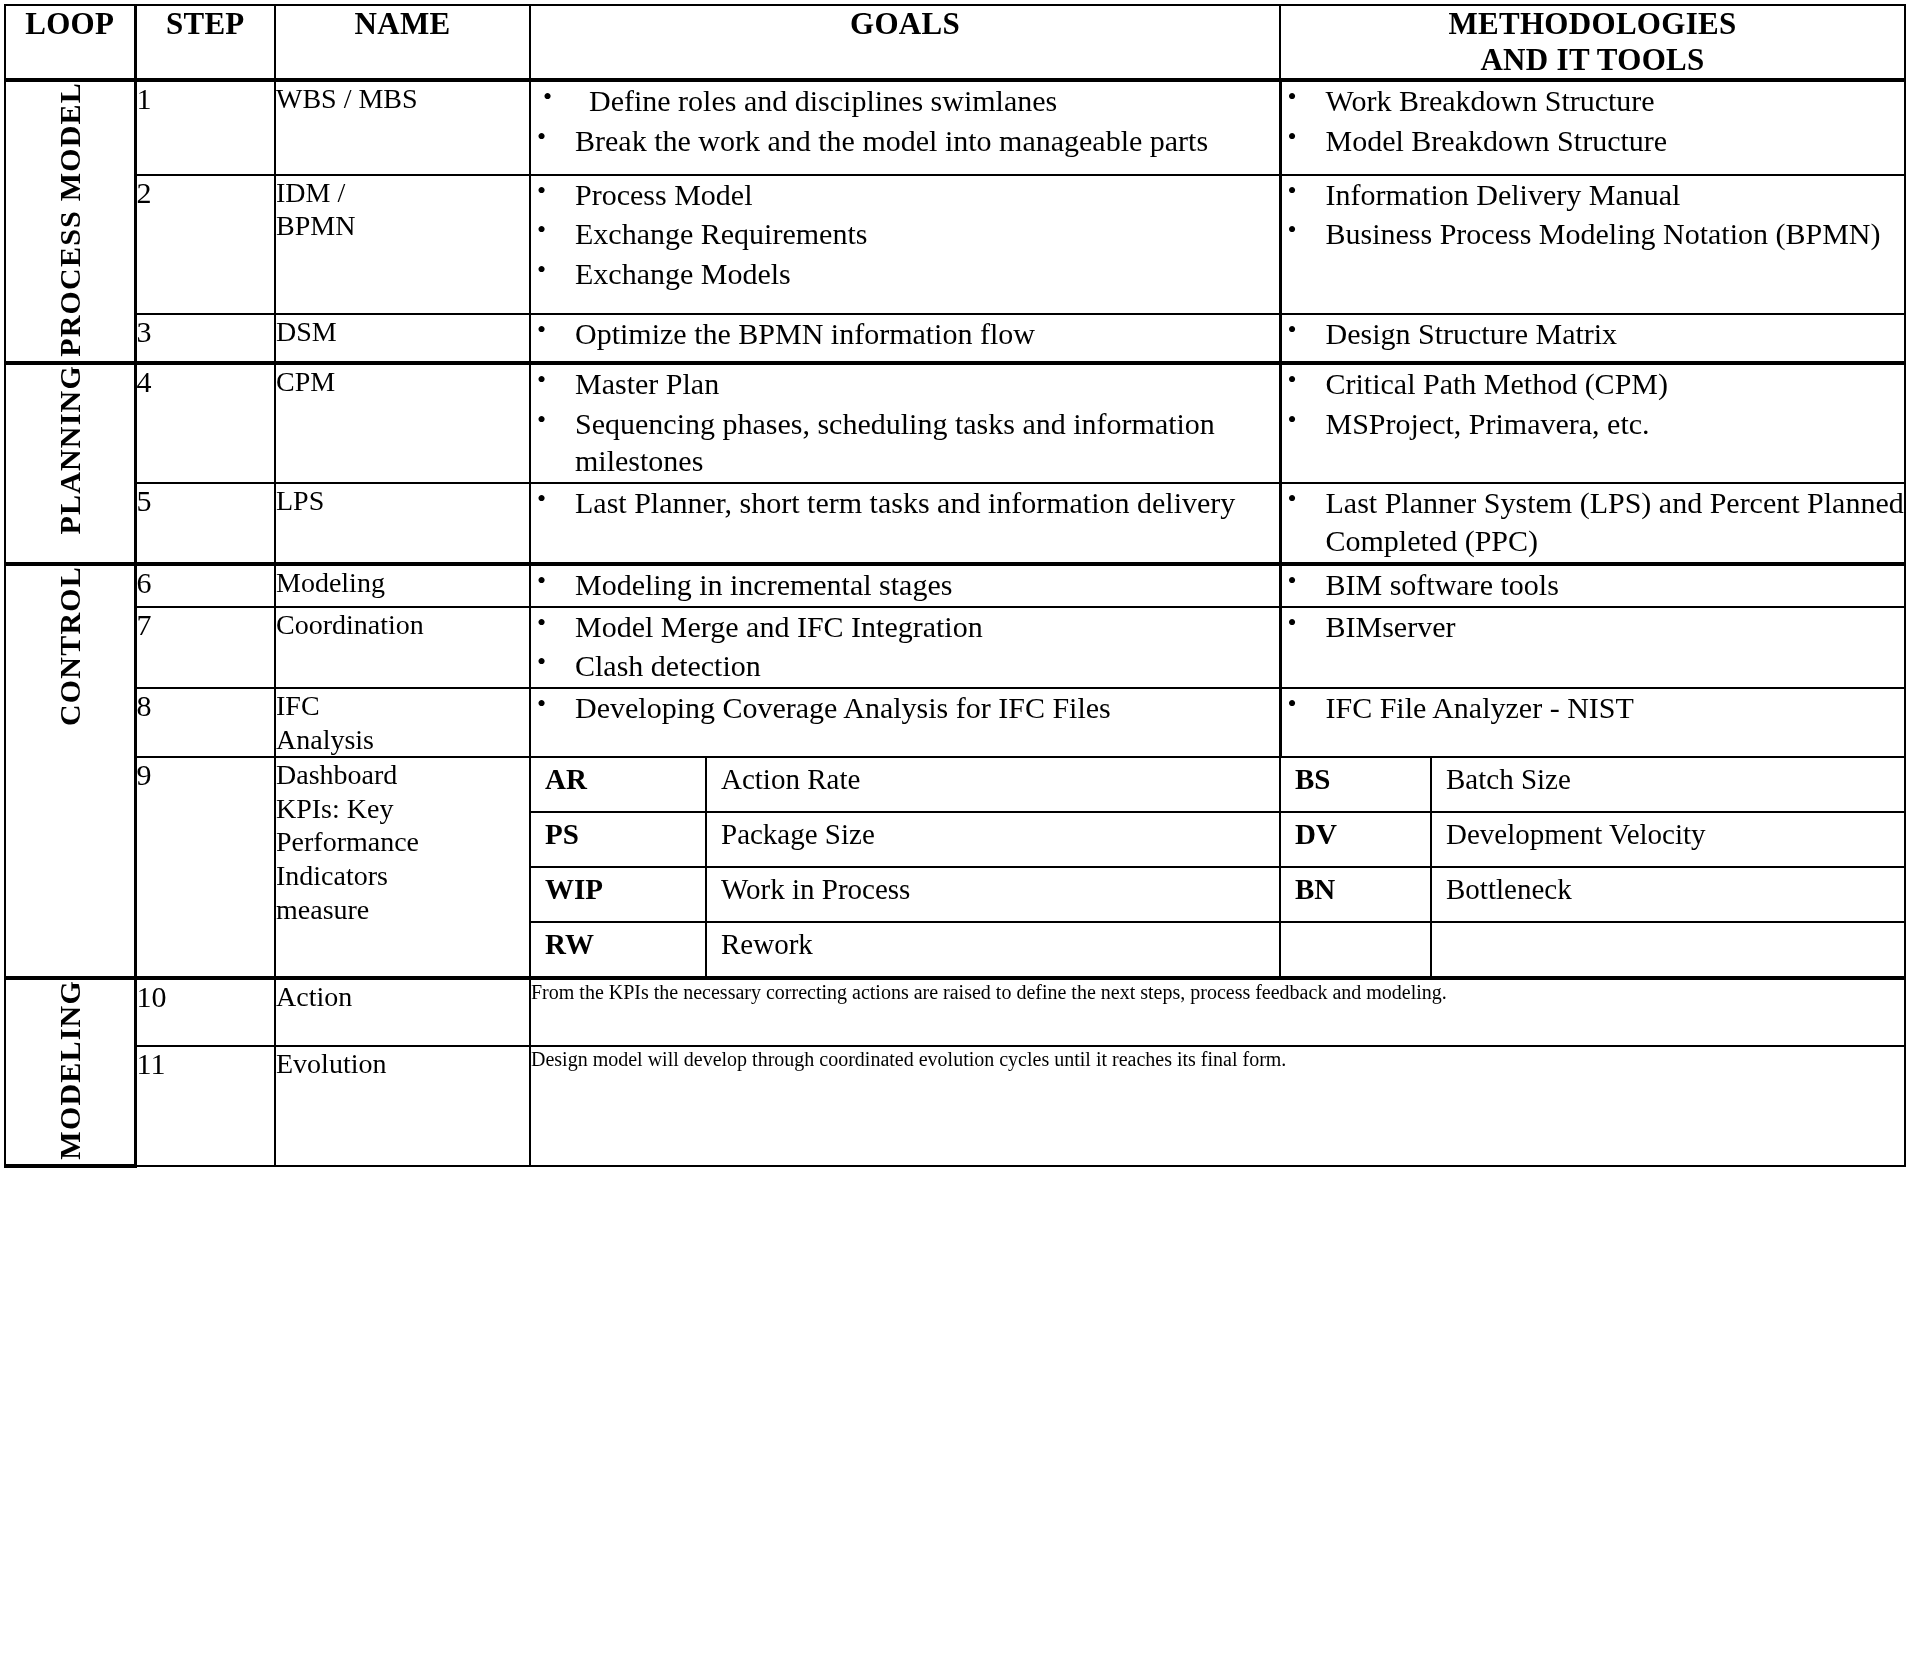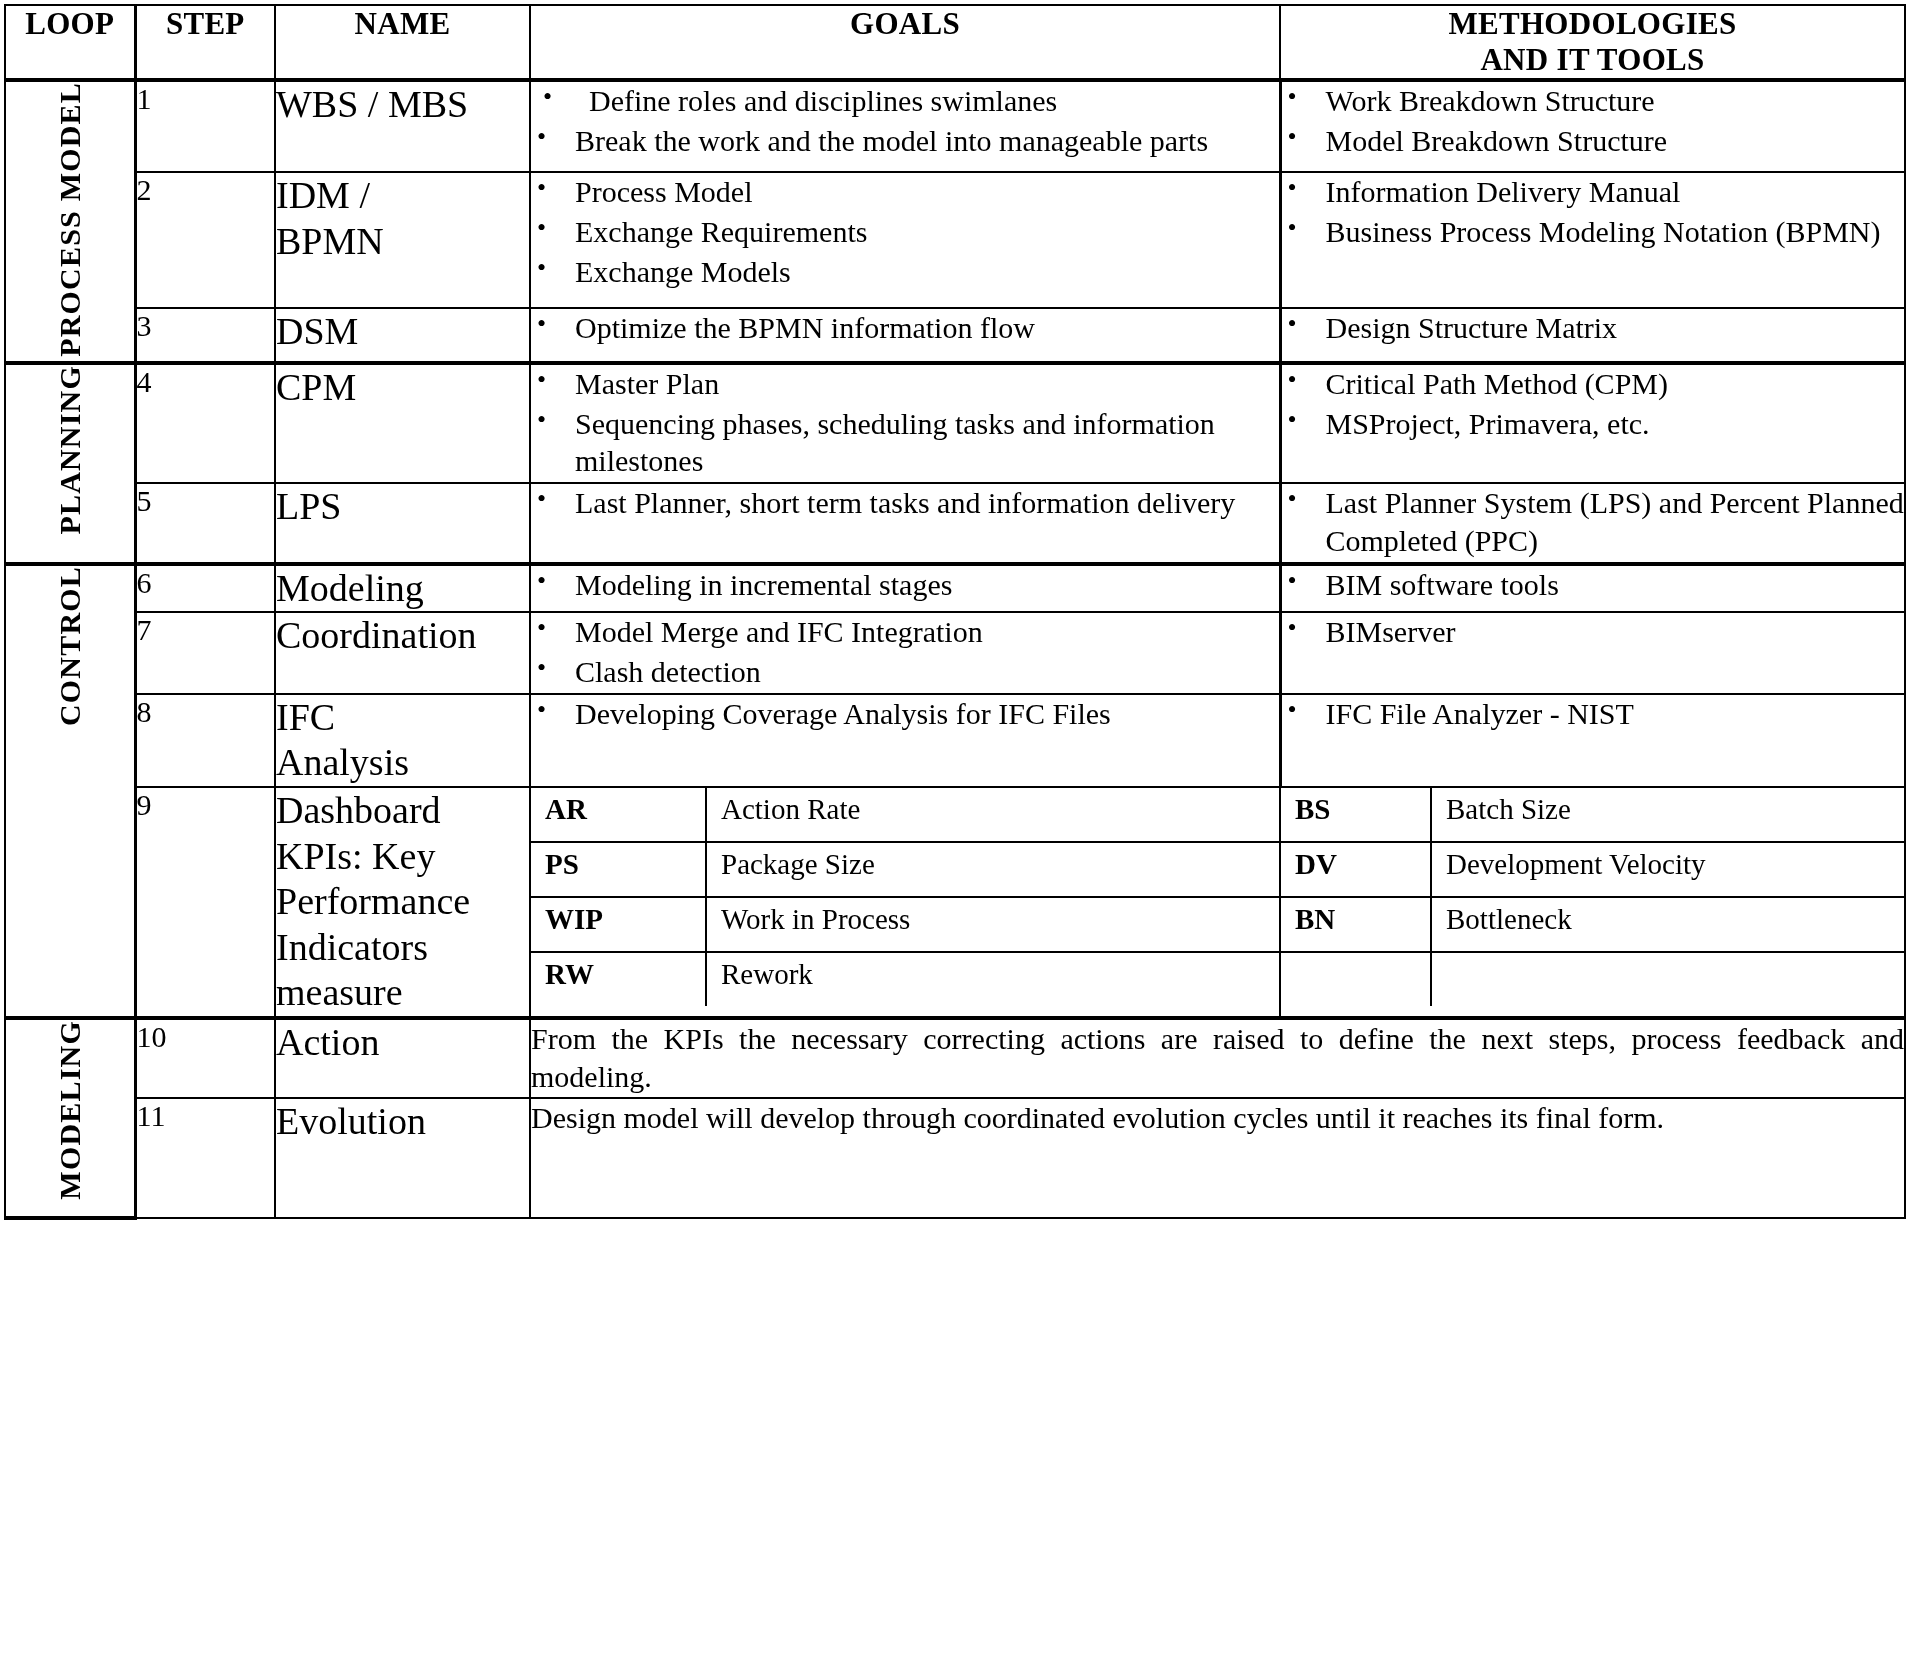--- a/index.html
+++ b/index.html
@@ -67,21 +67,21 @@
     display: inline-block;
     line-height: 1;
   }
 
   td.step {
     font-size: 30px;
     padding: 6px 0 6px 12px;
     vertical-align: top;
   }
   td.name {
-    font-size: 38px;
+    font-size: 28px;
     padding: 6px 6px 6px 12px;
     vertical-align: top;
     line-height: 1.2;
     margin-top: 11px;
   }
   td.goals, td.meth {
     font-size: 30px;
     padding: 6px 10px 8px 10px;
     vertical-align: top;
   }
@@ -102,21 +102,21 @@
     content: "\2022";
     position: absolute;
     left: 6px;
     top: -1px;
     font-size: 26px;
   }
   ul.b li.indent-extra { padding-left: 58px; }
   ul.b li.indent-extra:before { left: 12px; }
 
   .plain-par {
-    font-size: 30px;
+    font-size: 20px;
     line-height: 1.28;
     text-align: justify;
     padding: 6px 14px 8px 10px;
   }
 
   
   table.kpi {
     border-collapse: collapse;
     width: 100%;
     table-layout: fixed;

